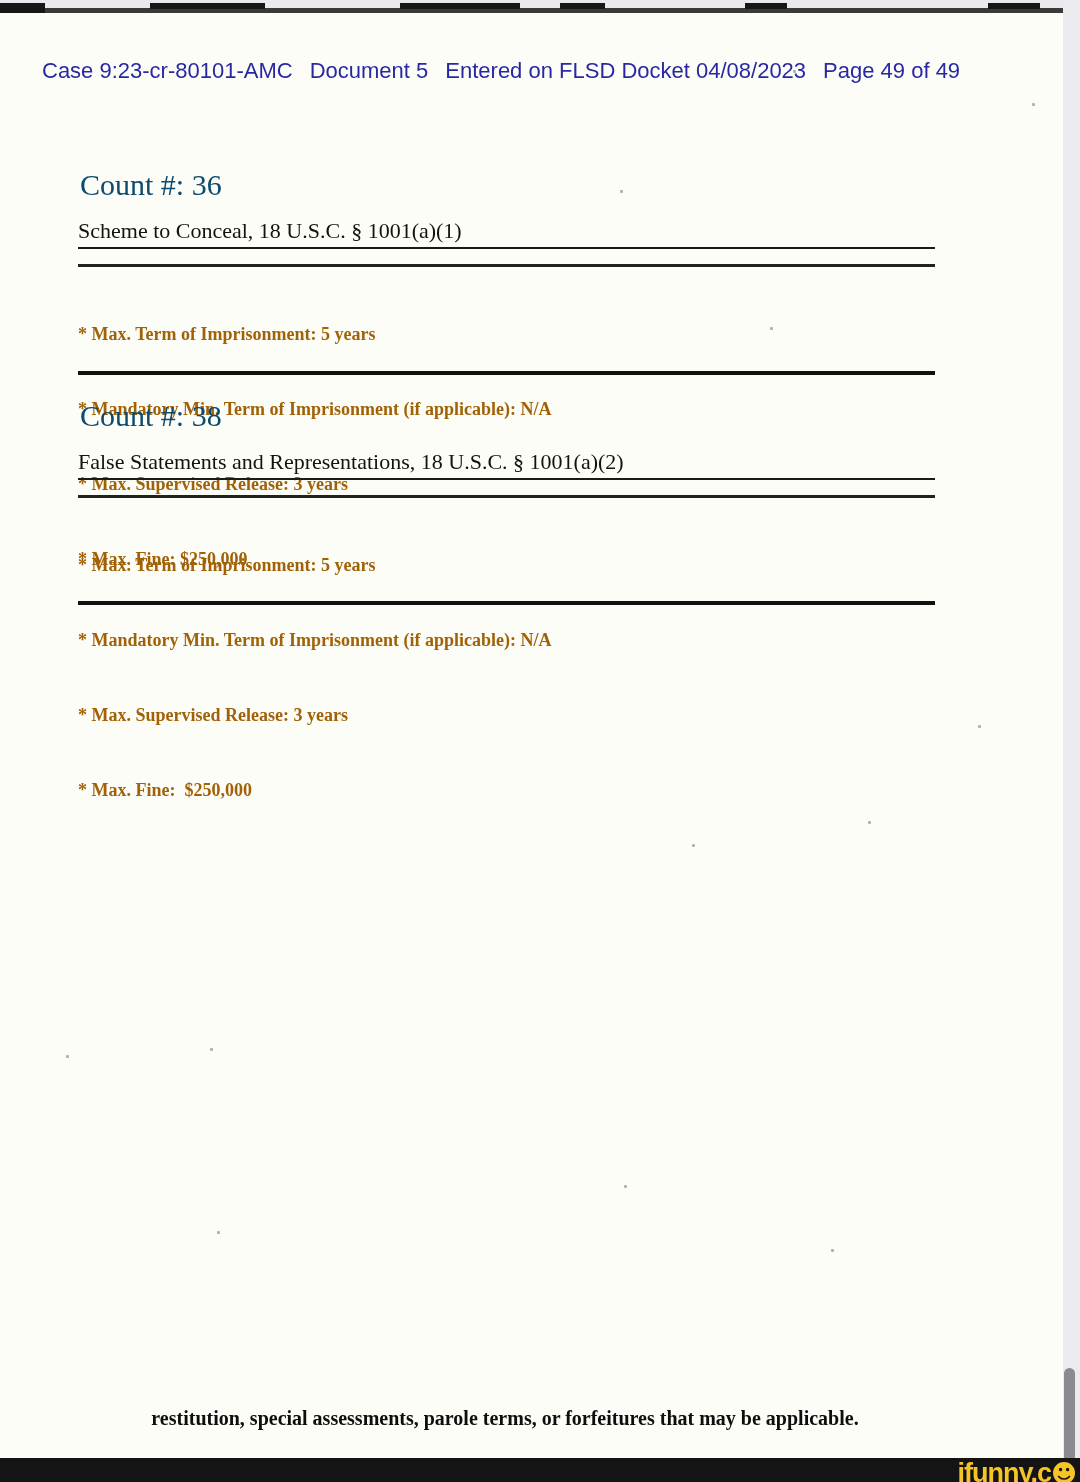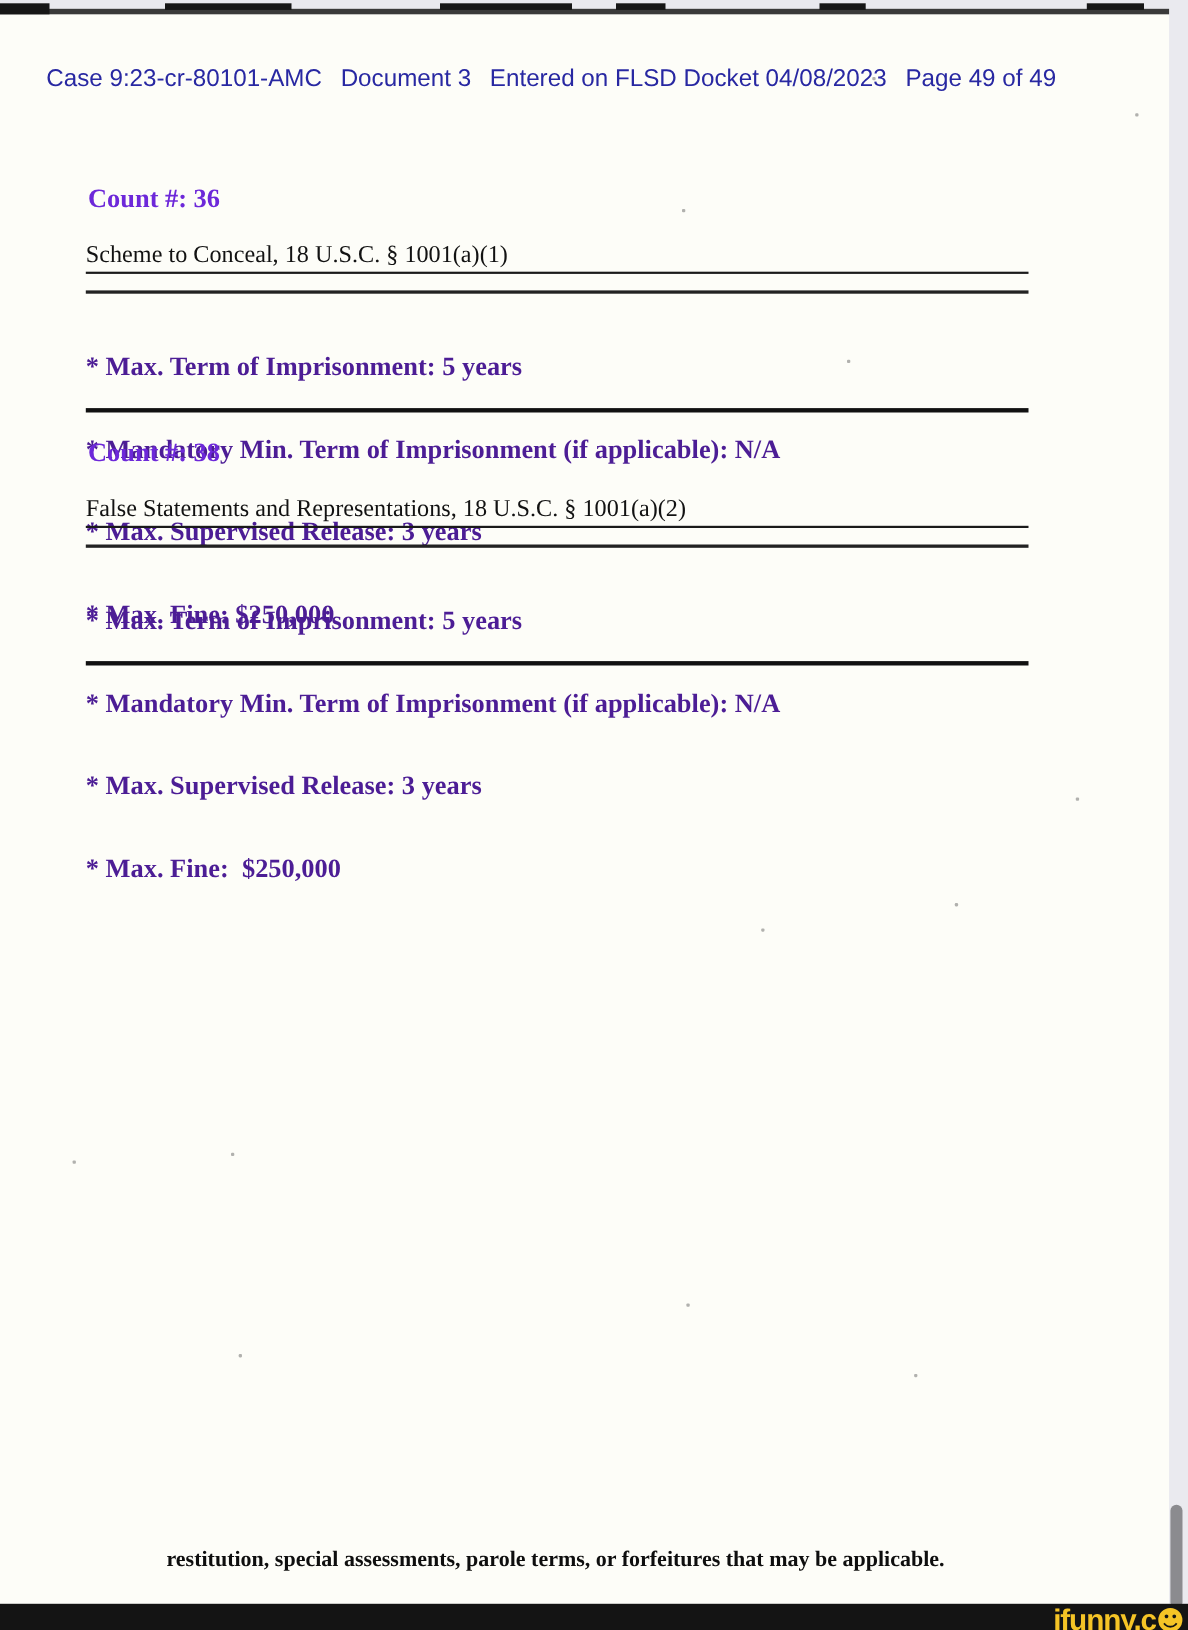--- a/index.html
+++ b/index.html
@@ -27,38 +27,38 @@
   .docket-header {
     position: absolute; left: 42px; top: 30px;
     display: flex; gap: 17px;
     font-family: "Liberation Sans", sans-serif;
     font-size: 22px; color: #2828a2;
     white-space: pre;
     margin-top: 28px;
   }
   .count-label {
     position: absolute; left: 80px;
-    font-size: 24px; color: #6d28d9; font-weight: bold;
+    font-size: 30px; color: #0c4a6e;
   }
   .offense-heading {
     position: absolute; left: 78px; width: 857px;
     font-size: 22px; color: #121212;
     border-bottom: 2px solid #1a1a1a;
     padding-bottom: 3px;
     white-space: pre;
   }
   .rule {
     position: absolute; left: 78px; width: 857px;
     background: #222;
   }
   .rule.thin  { height: 3px; }
   .rule.thick { height: 4px; background: #111; }
   .penalties {
     position: absolute; left: 78px;
-    font-size: 24px; font-weight: bold; color: #4c1d95;
+    font-size: 18px; font-weight: bold; color: #a16207;
     line-height: 25px; white-space: pre;
   }
   .footnote {
     position: absolute; left: 0; top: 1358px; width: 1010px;
     text-align: center;
     font-size: 20px; font-weight: bold; color: #0e0e0e;
     line-height: 24px; white-space: pre;
   }
   .speck {
     position: absolute; width: 3px; height: 3px;
@@ -99,21 +99,21 @@
 <div class="top-line"></div>
 <div class="top-dash" style="left:0;width:45px;height:10px;"></div>
 <div class="top-dash" style="left:150px;width:115px;"></div>
 <div class="top-dash" style="left:400px;width:120px;"></div>
 <div class="top-dash" style="left:560px;width:45px;"></div>
 <div class="top-dash" style="left:745px;width:42px;"></div>
 <div class="top-dash" style="left:988px;width:52px;"></div>
 
 <div class="docket-header">
   <span>Case 9:23-cr-80101-AMC</span>
-  <span>Document 3</span>
+  <span>Document 5</span>
   <span>Entered on FLSD Docket 04/08/2023</span>
   <span>Page 49 of 49</span>
 </div>
 
 <div>
   <div class="count-label" style="top:168px;">Count #: 36</div>
   <div class="offense-heading" style="top:218px;">Scheme to Conceal, 18 U.S.C. § 1001(a)(1)</div>
   <div class="rule thin" style="top:264px;"></div>
   <div class="penalties" style="top:272px;">
     <div>* Max. Term of Imprisonment: 5 years</div>

